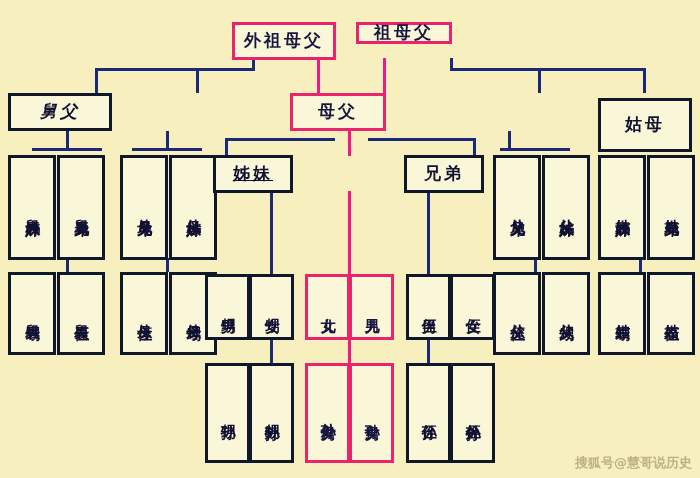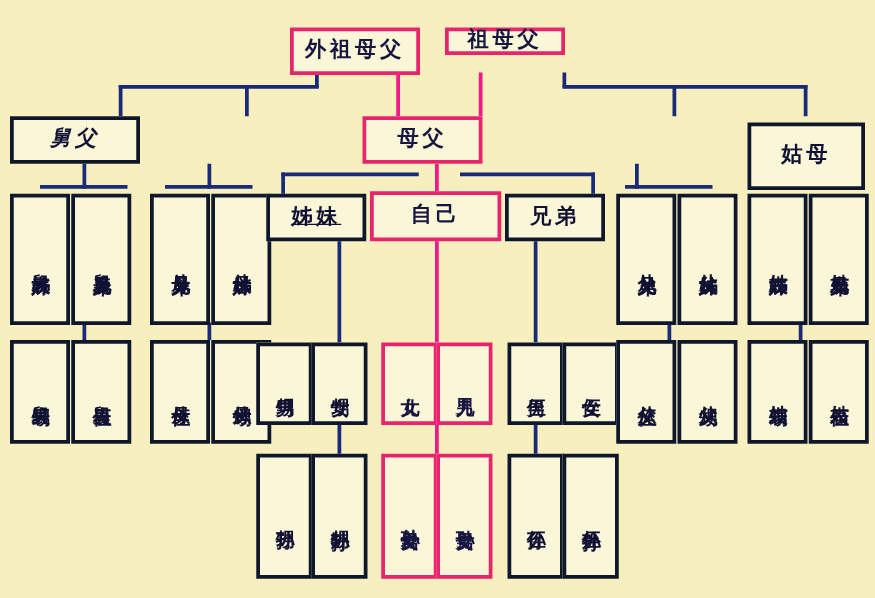--- a/index.html
+++ b/index.html
@@ -161,23 +161,20 @@
   <div class="box v" style="left:120px; top:155px; width:48px; height:105px;">
     <span>从母兄弟</span>
   </div>
   <div class="box v" style="left:169px; top:155px; width:48px; height:105px;">
     <span>从母姊妹</span>
   </div>
 
   <div class="box h" style="left:213px; top:155px; width:80px; height:38px;text-decoration:underline;">
     <span>姊妹</span>
   </div>
-  <div class="box pink h" style="left:296px; top:153px; width:105px; height:40px;">
-    <span>自己</span>
-  </div>
   <div class="box h" style="left:404px; top:155px; width:80px; height:38px;">
     <span>兄弟</span>
   </div>
 
   <div class="box v" style="left:493px; top:155px; width:48px; height:105px;">
     <span>从父兄弟</span>
   </div>
   <div class="box v" style="left:542px; top:155px; width:48px; height:105px;">
     <span>从父姊妹</span>
   </div>
@@ -250,14 +247,15 @@
     <span>孙女男</span>
   </div>
 
   <div class="box v2" style="left:406px; top:363px; width:45px; height:100px;">
     <span>侄孙</span>
   </div>
   <div class="box v2" style="left:450px; top:363px; width:45px; height:100px;">
     <span>侄外孙</span>
   </div>
 
+  <div id="watermark">搜狐号@慧哥说历史</div>
 
 </div>
 
 </body></html>

